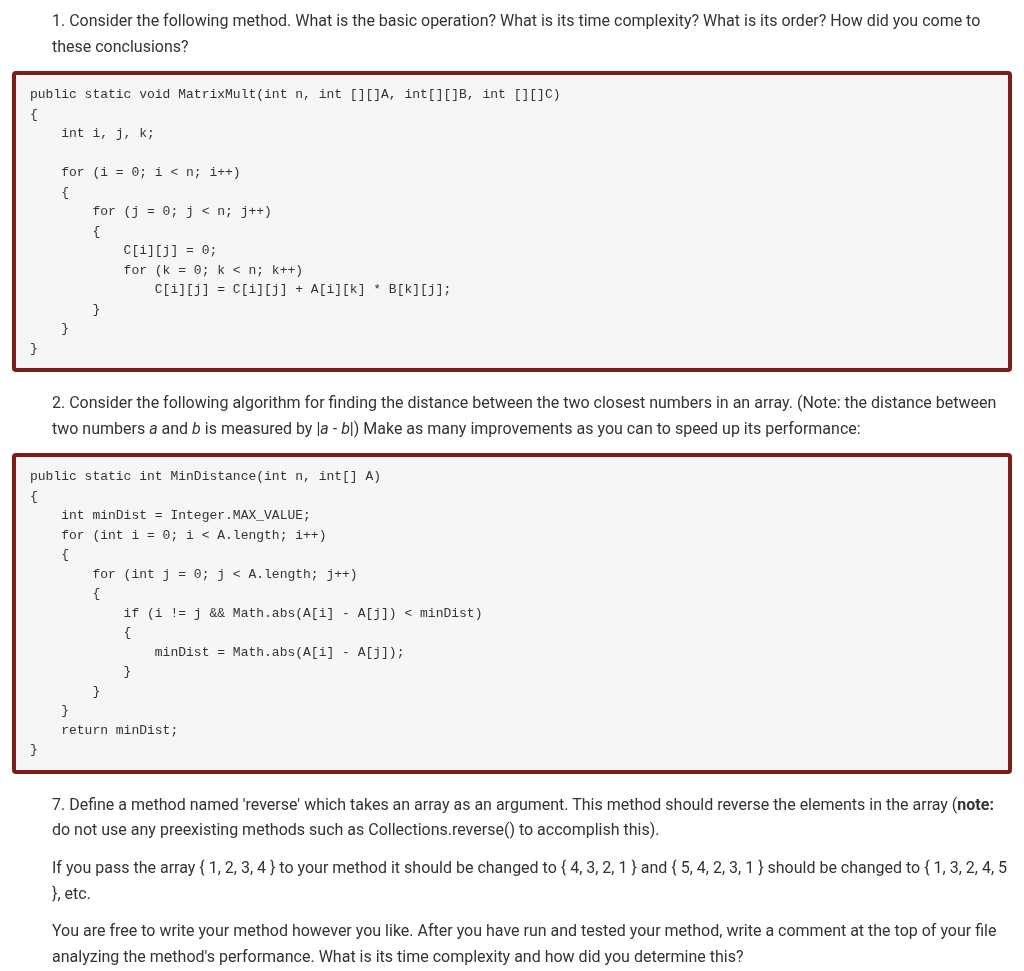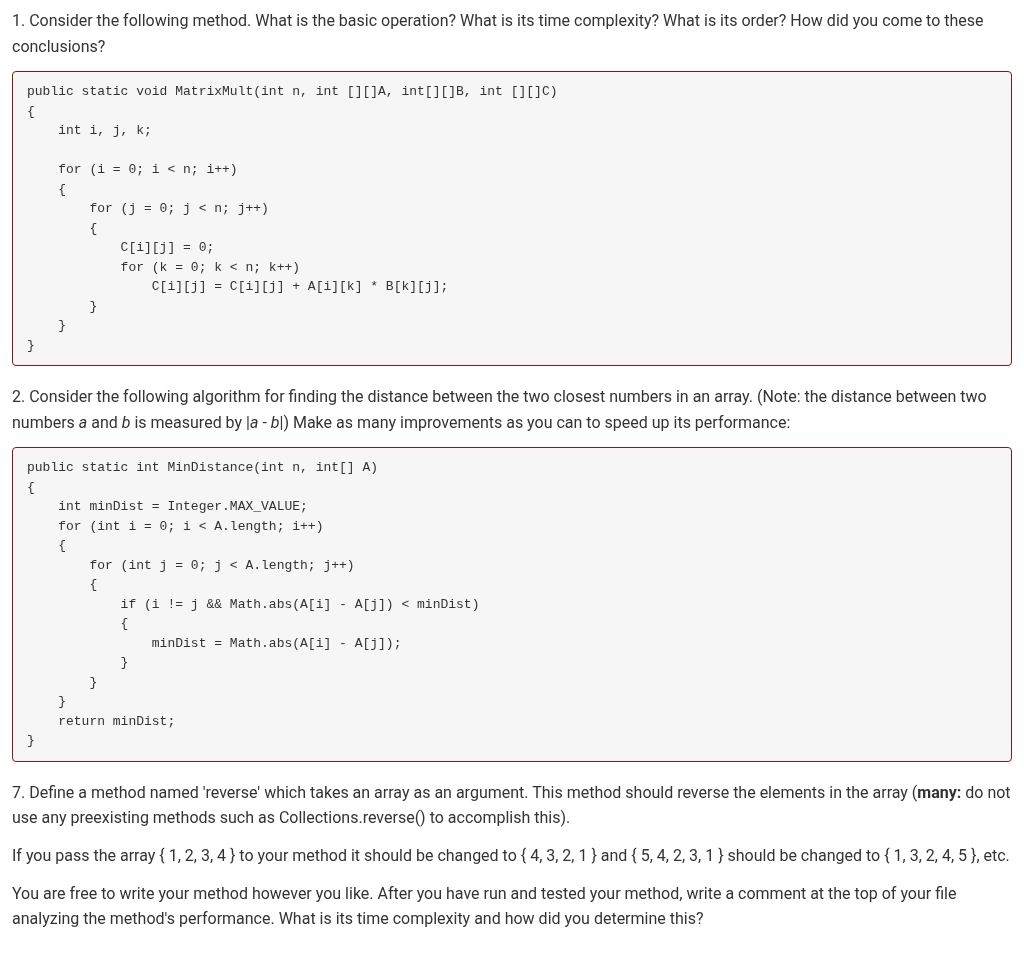--- a/index.html
+++ b/index.html
@@ -8,30 +8,31 @@
       padding: 8px 12px;
       color: #333;
       font-size: 16px;
       line-height: 1.6;
       width: 1024px;
       box-sizing: border-box;
     }
     .question-text {
       color: #333;
       margin-bottom: 12px;
+      margin-left: 40px;
     }
     .question-text .bold {
       font-weight: bold;
     }
     .question-text .italic {
       font-style: italic;
     }
     pre.code-block {
       background-color: #f6f6f6;
-      border: 1px solid #7f1d1d;
+      border: 4px solid #7f1d1d;
       border-radius: 4px;
       padding: 10px 14px;
       font-family: Consolas, Monaco, "Courier New", monospace;
       font-size: 13px;
       line-height: 1.5;
       white-space: pre;
       overflow-x: auto;
       margin: 10px 0 18px 0;
       color: #333;
     }
@@ -70,17 +71,17 @@
         {
             if (i != j &amp;&amp; Math.abs(A[i] - A[j]) &lt; minDist)
             {
                 minDist = Math.abs(A[i] - A[j]);
             }
         }
     }
     return minDist;
 }</pre>
 
-<p class="question-text"><span>7. Define a method named 'reverse' which takes an array as an argument. This method should reverse the elements in the array (</span><span class="bold">many:</span><span> do not use any preexisting methods such as Collections.reverse() to accomplish this).</span></p>
+<p class="question-text"><span>7. Define a method named 'reverse' which takes an array as an argument. This method should reverse the elements in the array (</span><span class="bold">note:</span><span> do not use any preexisting methods such as Collections.reverse() to accomplish this).</span></p>
 
 <p class="question-text">If you pass the array { 1, 2, 3, 4 } to your method it should be changed to { 4, 3, 2, 1 } and { 5, 4, 2, 3, 1 } should be changed to { 1, 3, 2, 4, 5 }, etc.</p>
 
 <p class="question-text">You are free to write your method however you like. After you have run and tested your method, write a comment at the top of your file analyzing the method's performance. What is its time complexity and how did you determine this?</p>
 
 </body></html>

